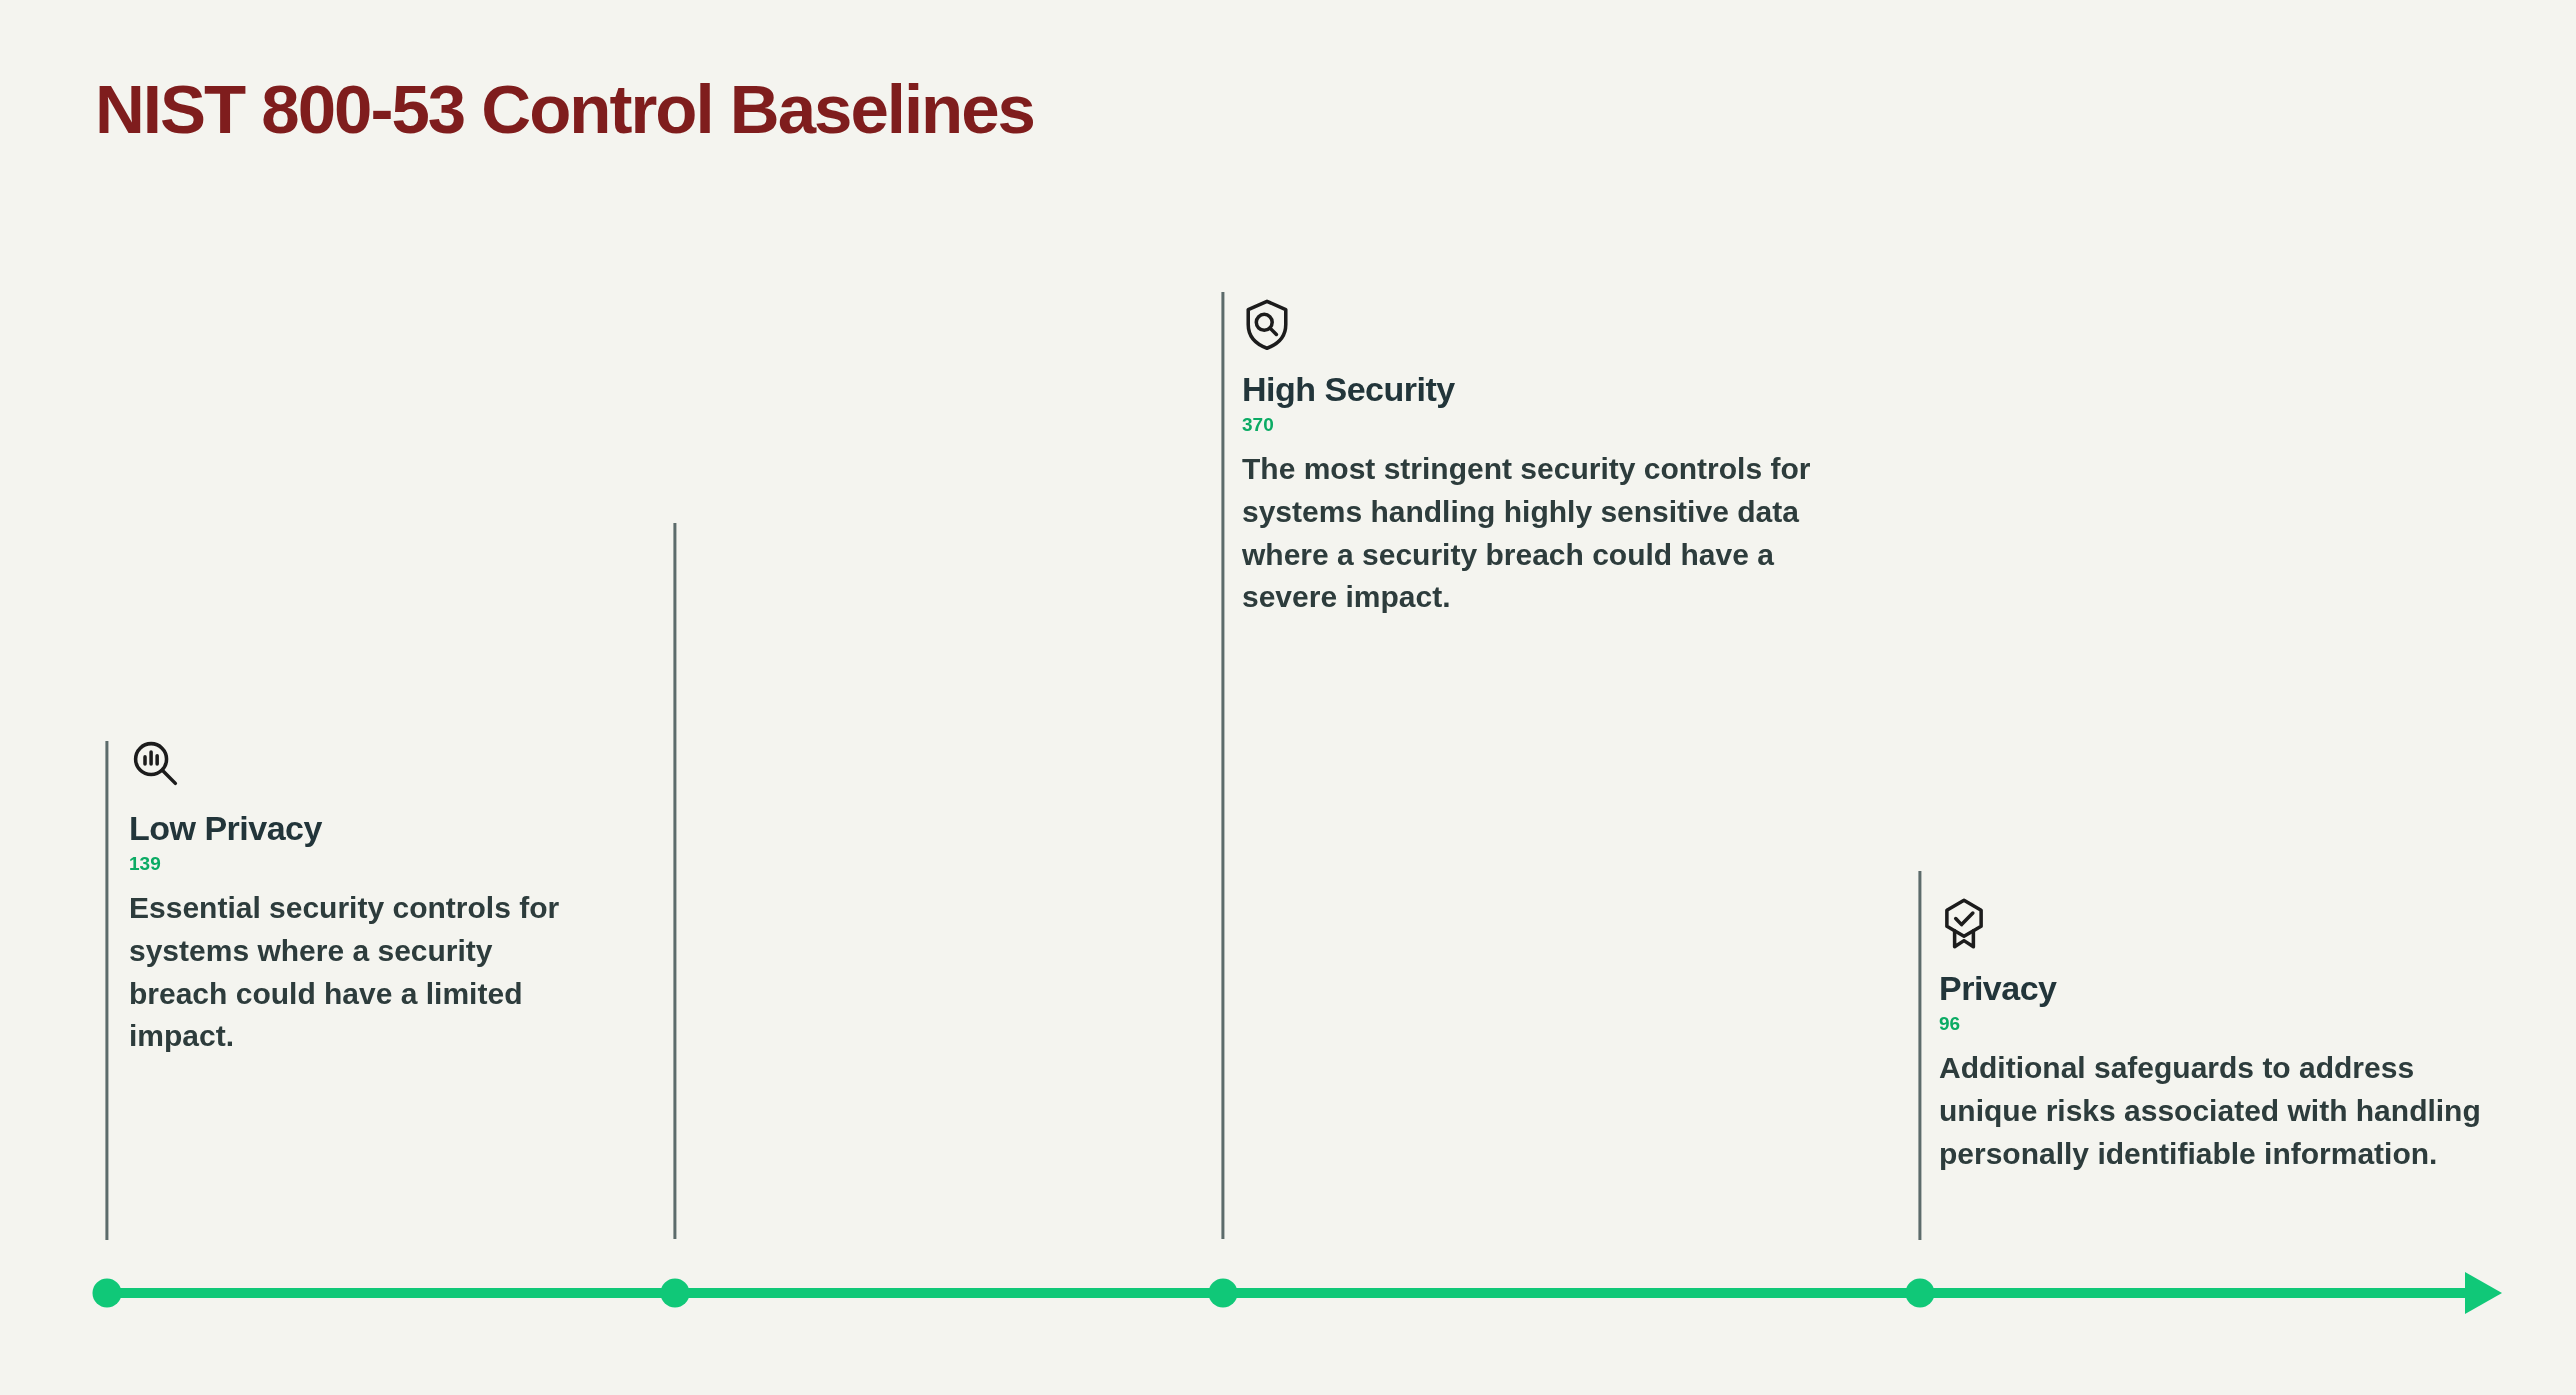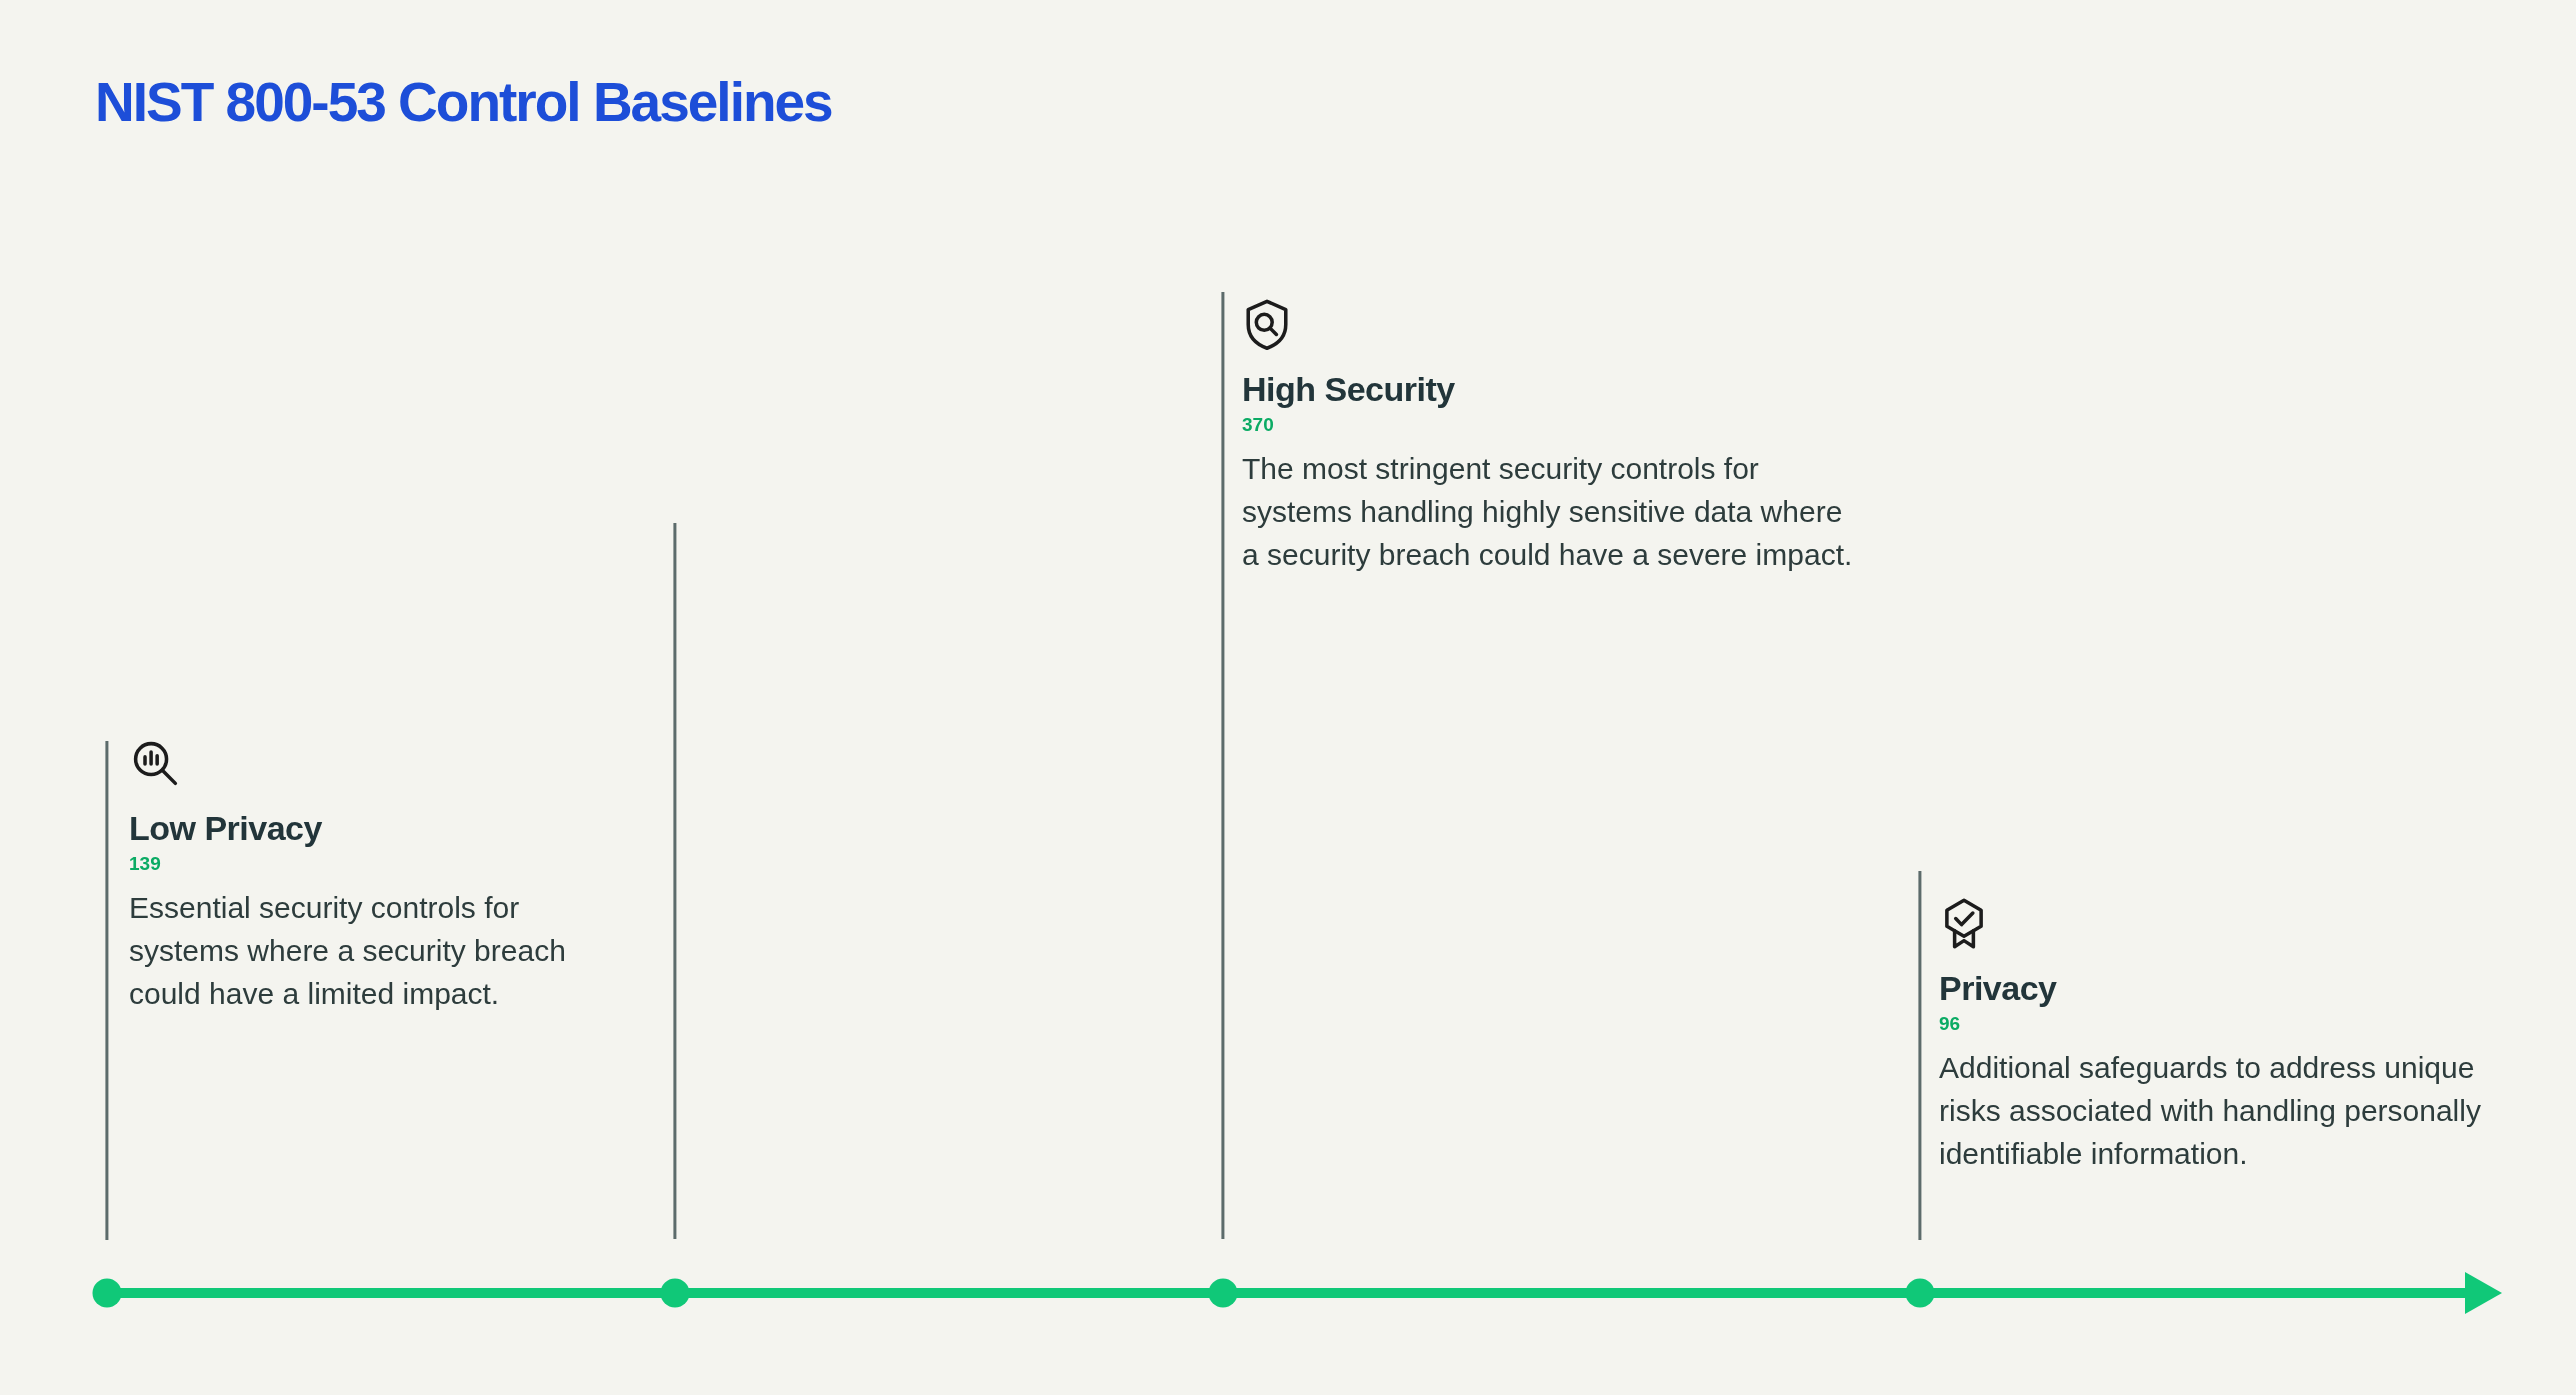--- a/index.html
+++ b/index.html
@@ -14,24 +14,24 @@
     font-family: "Liberation Sans", sans-serif;
     overflow: hidden;
     position: relative;
   }
 
   
   .page-title {
     position: absolute;
     left: 95px;
     top: 74px;
-    font-size: 55px;
+    font-size: 69px;
     font-weight: 700;
     letter-spacing: -2px;
-    color: #1d4ed8;
+    color: #7f1d1d;
     line-height: 1.05;
     white-space: nowrap;
   }
 
   
   .timeline {
     position: absolute;
     left: 0;
     top: 0;
     width: 2576px;
@@ -101,21 +101,21 @@
   }
   .item-value {
     font-size: 19px;
     font-weight: 700;
     color: #0bab64;
     line-height: 1.2;
     margin: 0 0 11.3px 0;
   }
   .item-desc {
     font-size: 30px;
-    font-weight: 400;
+    font-weight: 700;
     color: #2d3c3c;
     line-height: 1.42;
     margin: 0;
   }
 
   .dots-icon {
     display: flex;
     gap: 8px;
     align-items: center;
     height: 58px;

